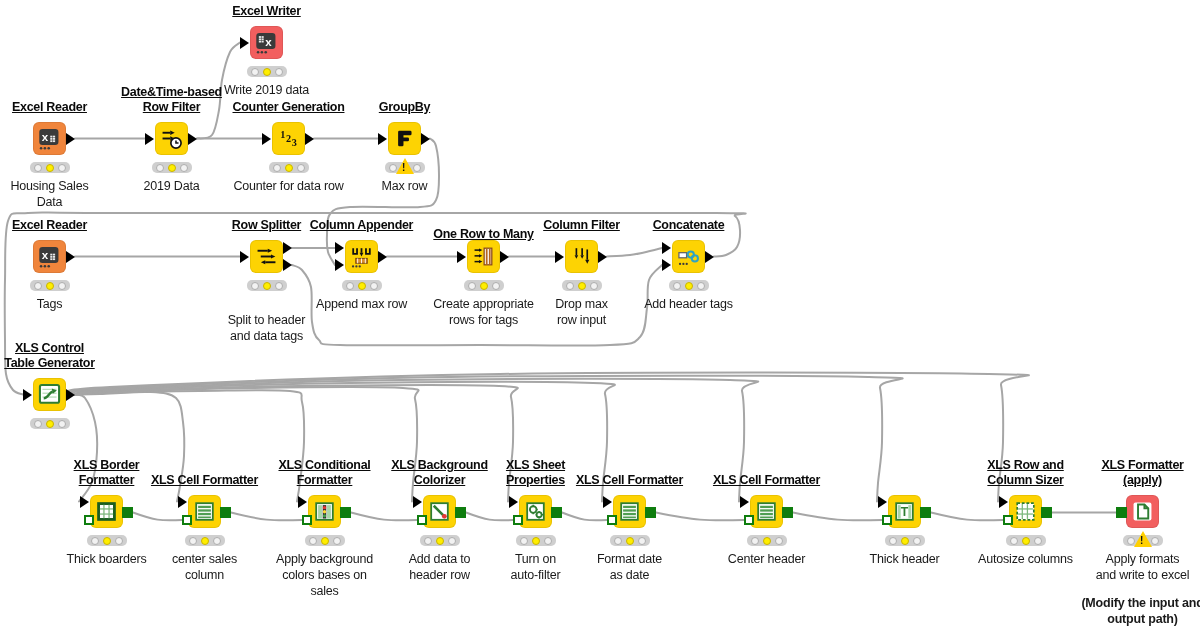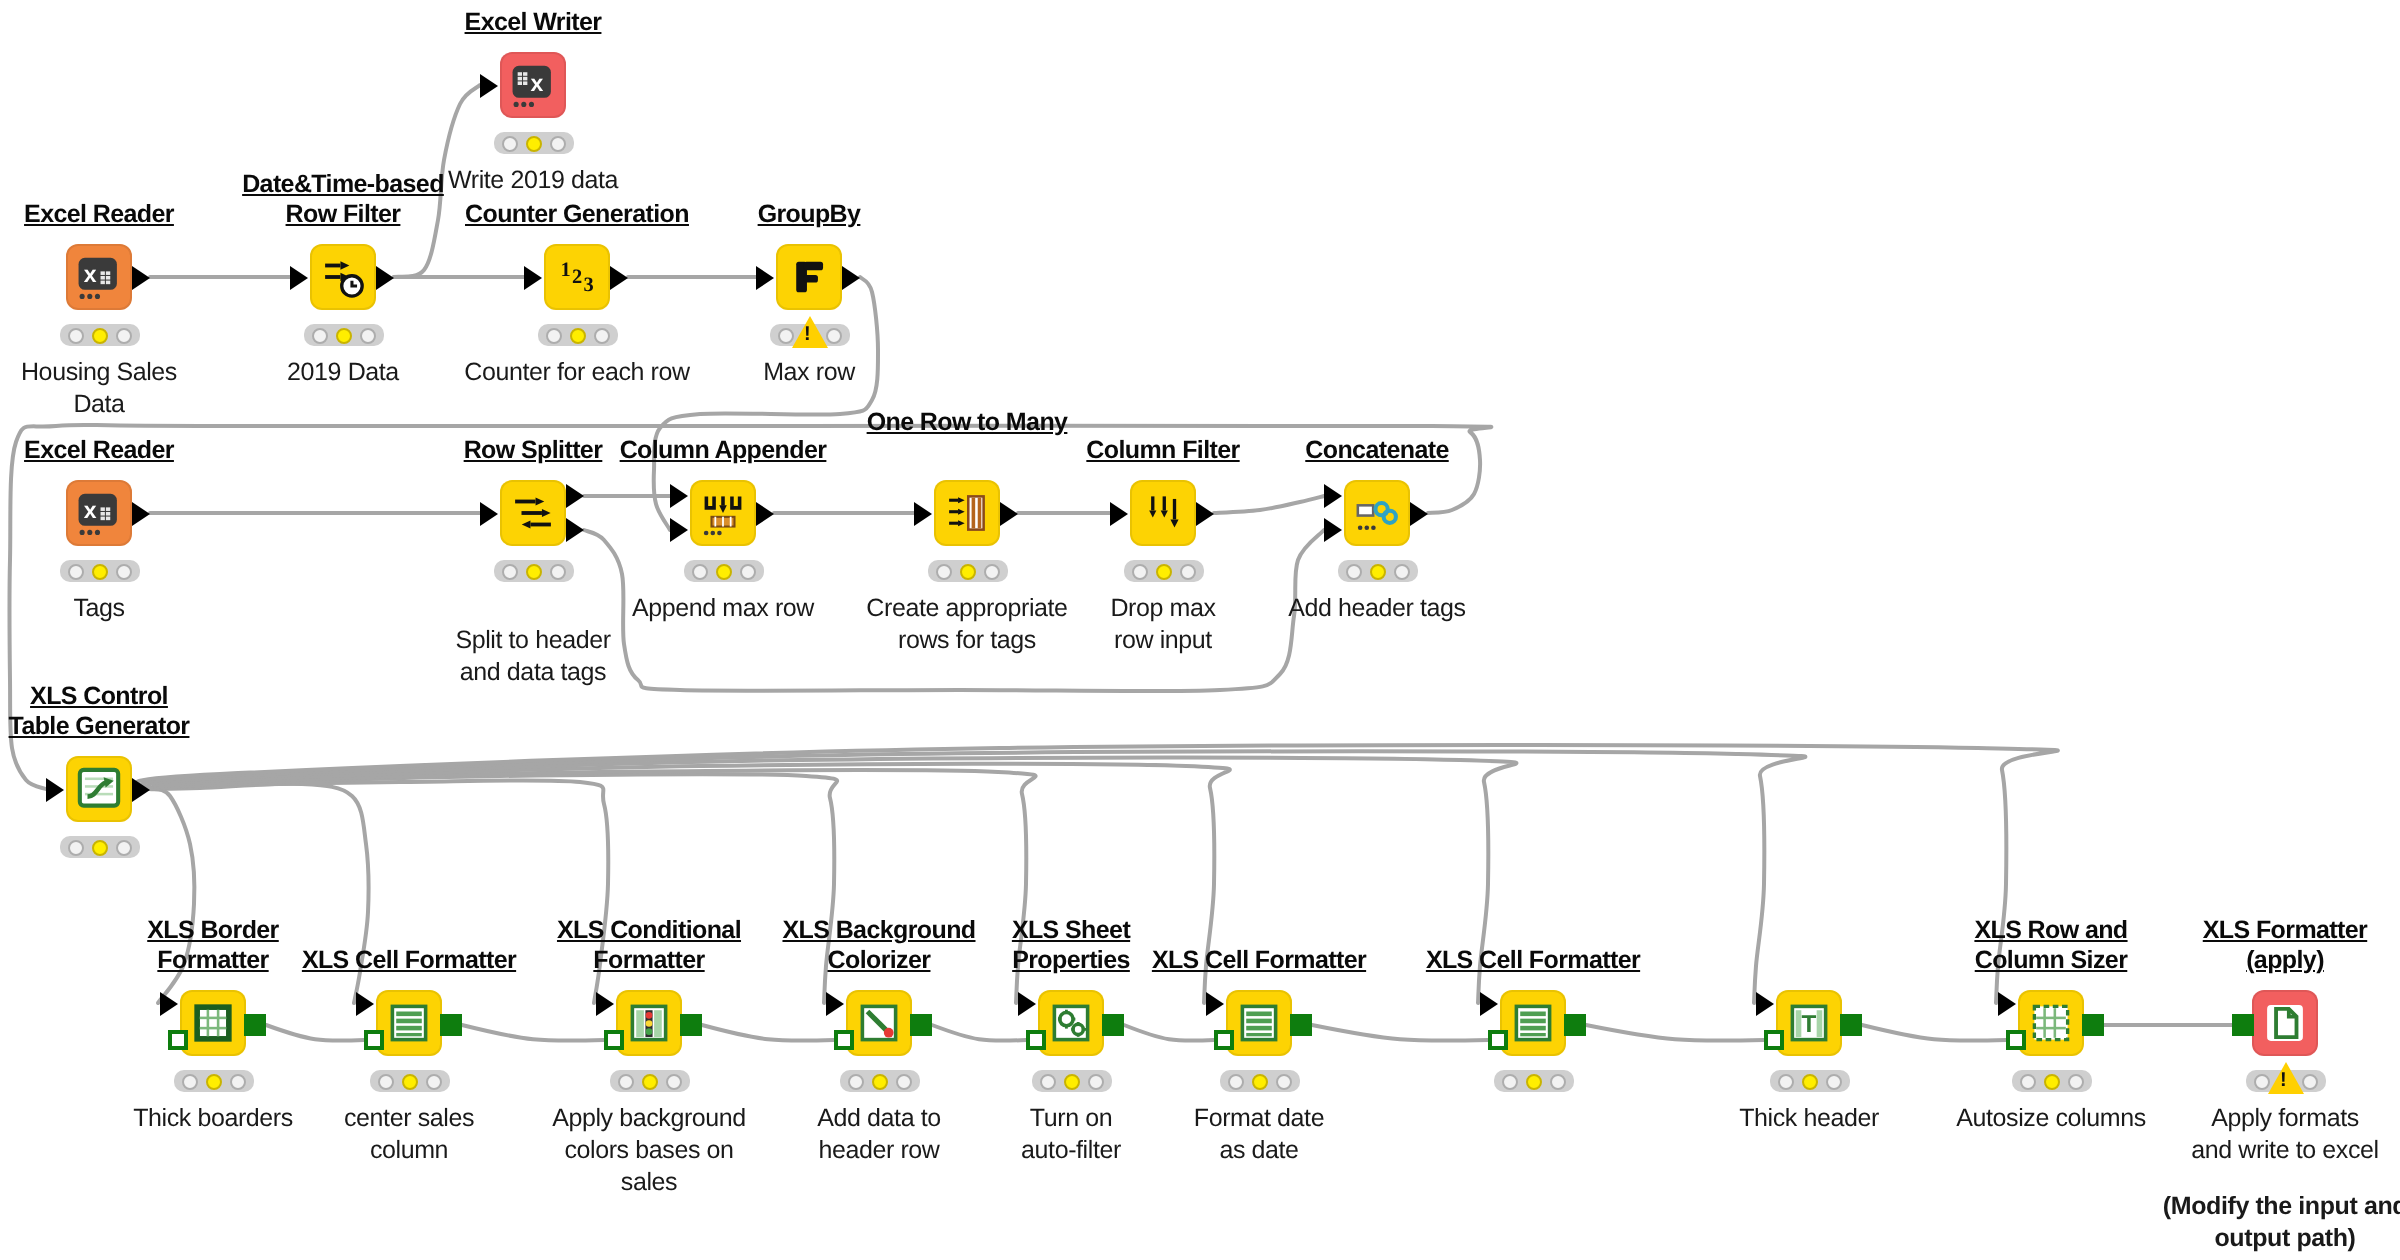--- a/index.html
+++ b/index.html
@@ -147,21 +147,21 @@
       </svg>
     </div>
     <div class="tri" style="left: 305px; top: 132.5px;"></div>
     <div class="tri" style="left: 262px; top: 132.5px;"></div>
     <div class="traffic" style="left: 268.5px; top: 162px;">
       <span class="lamp" style="left: 4px;"></span>
       <span class="lamp on" style="left: 16px;"></span>
       <span class="lamp" style="left: 28px;"></span>
     </div>
     <div class="title" style="left: 178.5px; bottom: 515px;">Counter Generation</div>
-    <div class="anno" style="left: 188.5px; top: 178px;">Counter for each row</div>
+    <div class="anno" style="left: 188.5px; top: 178px;">Counter for data row</div>
     <div class="node" style="left: 388px; top: 122px; background: rgb(253, 211, 3);">
       <svg viewBox="0 0 18 18" class="icn">
         <g fill="#111">
           <rect x="4" y="3" width="4.2" height="12" rx="1"></rect>
           <rect x="7" y="3" width="7.5" height="3.4" rx="1"></rect>
           <rect x="7" y="8.2" width="5.5" height="3" rx="1"></rect>
         </g>
       </svg>
     </div>
     <div class="tri" style="left: 421px; top: 132.5px;"></div>
@@ -274,21 +274,21 @@
         </g>
       </svg>
     </div>
     <div class="tri" style="left: 500px; top: 250.5px;"></div>
     <div class="tri" style="left: 457px; top: 250.5px;"></div>
     <div class="traffic" style="left: 463.5px; top: 280px;">
       <span class="lamp" style="left: 4px;"></span>
       <span class="lamp on" style="left: 16px;"></span>
       <span class="lamp" style="left: 28px;"></span>
     </div>
-    <div class="title" style="left: 373.5px; bottom: 411px;">One Row to Many</div>
+    <div class="title" style="left: 373.5px; bottom: 388px;">One Row to Many</div>
     <div class="anno" style="left: 383.5px; top: 296px;">Create appropriate
 rows for tags</div>
     <div class="node" style="left: 565px; top: 240px; background: rgb(253, 211, 3);">
       <svg viewBox="0 0 18 18" class="icn">
         <g stroke="#111" stroke-width="1.3" fill="none">
           <path d="M5,2.5 v5.5"></path>
           <path d="M9.5,2.5 v5.5"></path>
           <path d="M13.5,3.5 v8"></path>
         </g>
         <g fill="#111">
@@ -508,20 +508,21 @@
     </div>
     <div class="tri" style="left: 740px; top: 495.5px;"></div>
     <div class="gport gin" style="left: 744px; top: 515px;"></div>
     <div class="gport gout" style="left: 782px; top: 507px;"></div>
     <div class="traffic" style="left: 746.5px; top: 535px;">
       <span class="lamp" style="left: 4px;"></span>
       <span class="lamp on" style="left: 16px;"></span>
       <span class="lamp" style="left: 28px;"></span>
     </div>
     <div class="title" style="left: 656.5px; bottom: 142px;">XLS Cell Formatter</div>
+    <div class="anno" style="left: 666.5px; top: 551px;">Center header</div>
     <div class="node" style="left: 888px; top: 495px; background: rgb(253, 211, 3);">
       <svg viewBox="0 0 18 18" class="icn">
         <rect x="2.5" y="2.5" width="13" height="13" fill="#fff" stroke="#2e7d32" stroke-width="1.4"></rect>
         <g fill="#a8d5a9">
           <rect x="3.8" y="4" width="2.2" height="10.5"></rect>
           <rect x="12" y="4" width="2.2" height="10.5"></rect>
         </g>
         <text x="9" y="12.6" font-size="9.5" font-weight="bold" fill="#2e7d32" text-anchor="middle">T</text>
       </svg>
     </div>

